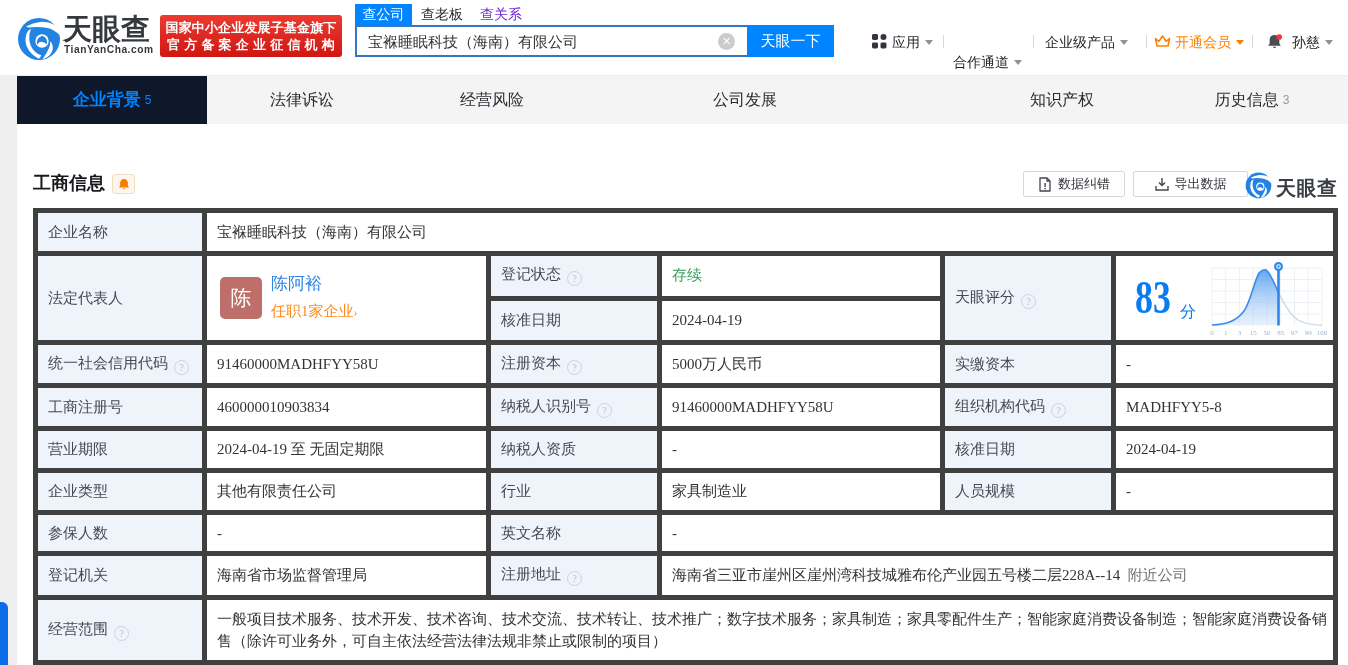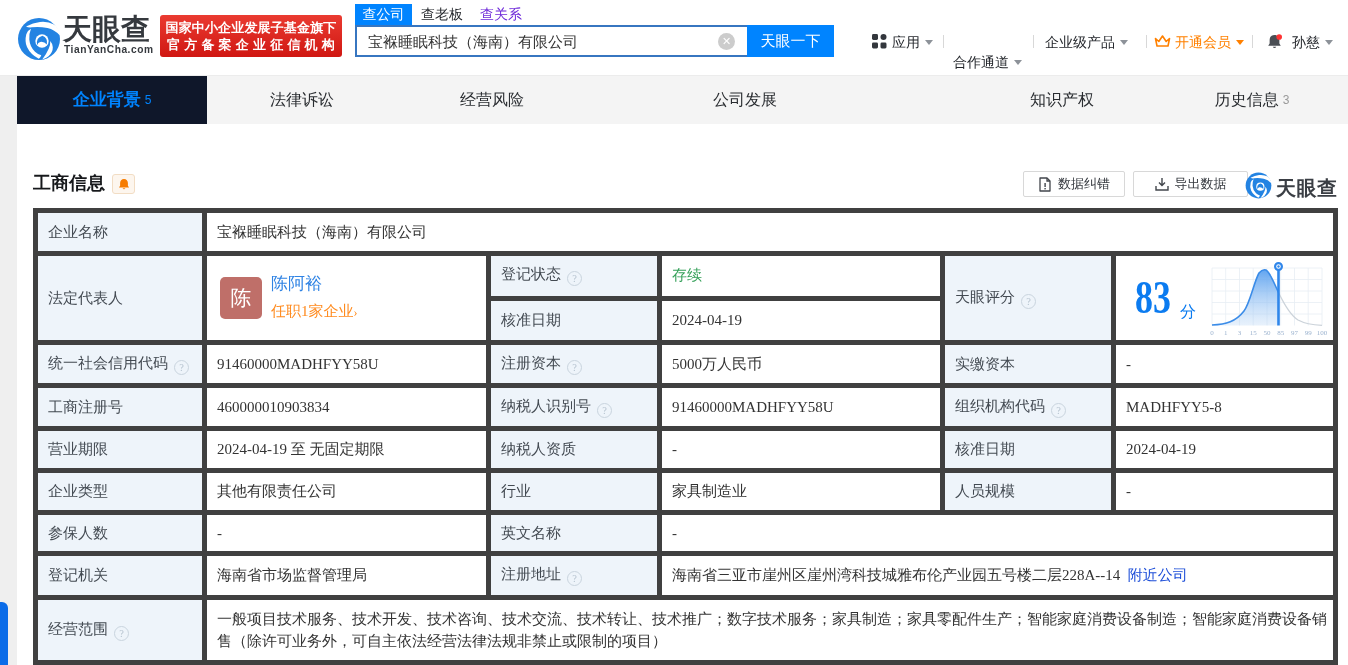--- a/index.html
+++ b/index.html
@@ -37,21 +37,21 @@
 #btn1 { left:1023px; width:102px; }
 #btn2 { left:1133px; width:115px; }
 #wmark { position:absolute; left:1245px; top:172px; width:100px; height:26px; }
 #wmark .t { position:absolute; left:31px; top:3px; font-size:20px; font-weight:bold; color:#3a3e44; letter-spacing:0.5px; }
 
 #bigtable { position:absolute; left:33px; top:208px; border-collapse:collapse; table-layout:fixed; width:1300px; }
 #bigtable td { border:5px solid #404040; font-size:15px; vertical-align:middle; padding:0 0 0 10px; color:#333;font-family:Liberation Serif, serif; }
 #bigtable td.lb { background:#eef4fa; color:#434a52; }
 .qm { display:inline-block; width:15px; height:15px; border:1px solid #c9d4de; border-radius:50%; color:#b6c3cf; font-size:10.5px; line-height:14px; text-align:center; margin-left:6px; vertical-align:-3px; }
 #bigtable td.green { color:#35a059; }
-.blink { color:#1d4ed8; }
+.blink { color:#737373; }
 
 #avatar { position:absolute; left:13px; top:21px; width:42px; height:42px; border-radius:5px; background:#bf6f69; color:#fff; font-size:21px; text-align:center; line-height:42px; }
 #lrname { position:absolute; left:64px; top:16px; font-size:17px; color:#2f83e4; }
 #lrsub { position:absolute; left:64px; top:46px; font-size:15px; color:#ff8a1d; }
 
 #score83 { position:absolute; left:19px; top:19px; font-size:46px; line-height:46px; font-weight:bold; color:#0b7bf0; transform:scaleX(0.78); transform-origin:left top; }
 #scoreFen { position:absolute; left:64px; top:46px; font-size:16px; color:#0b7bf0; }
 
 #sidetab { position:absolute; left:0; top:602px; width:8px; height:63px; background:#0b6ce8; border-radius:0 6px 0 0; }
 </style>

